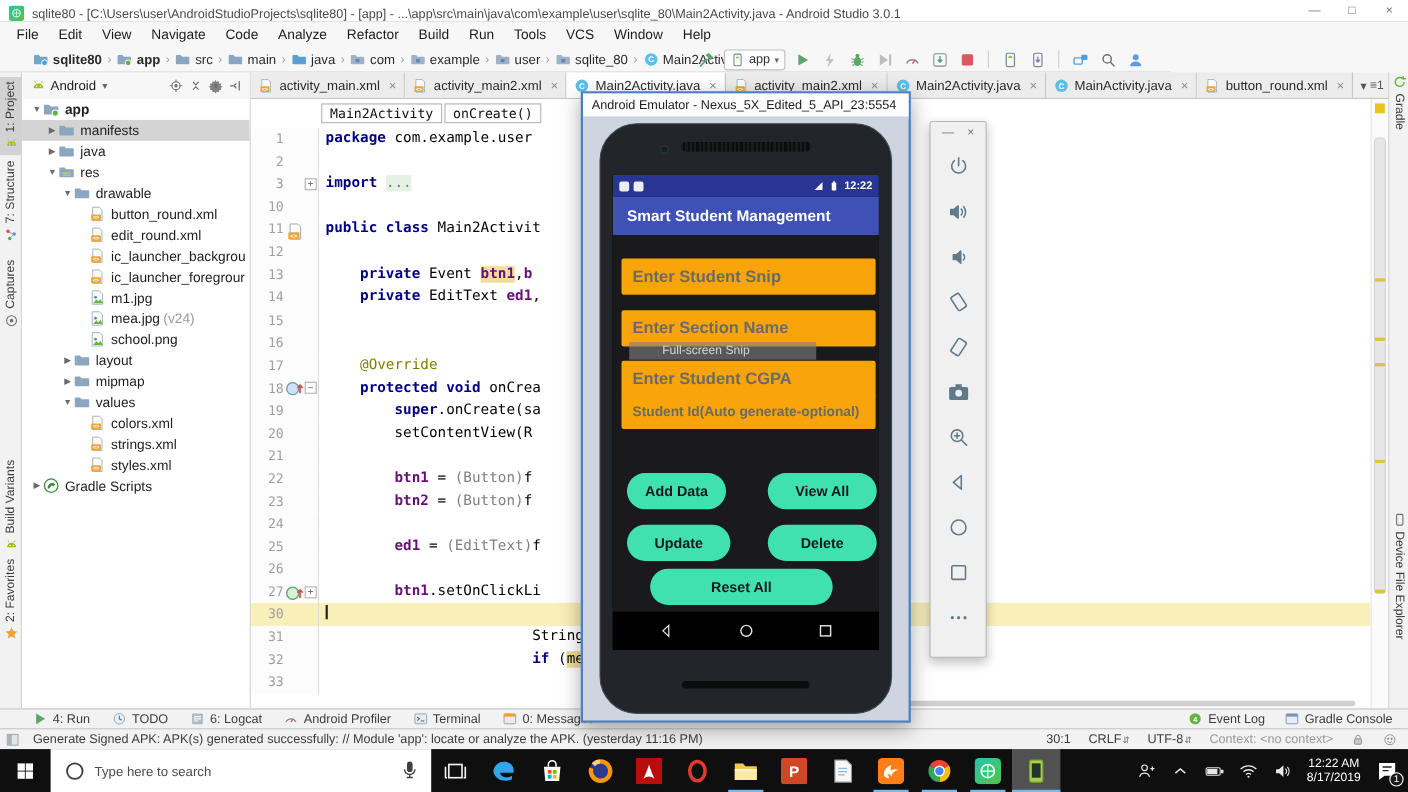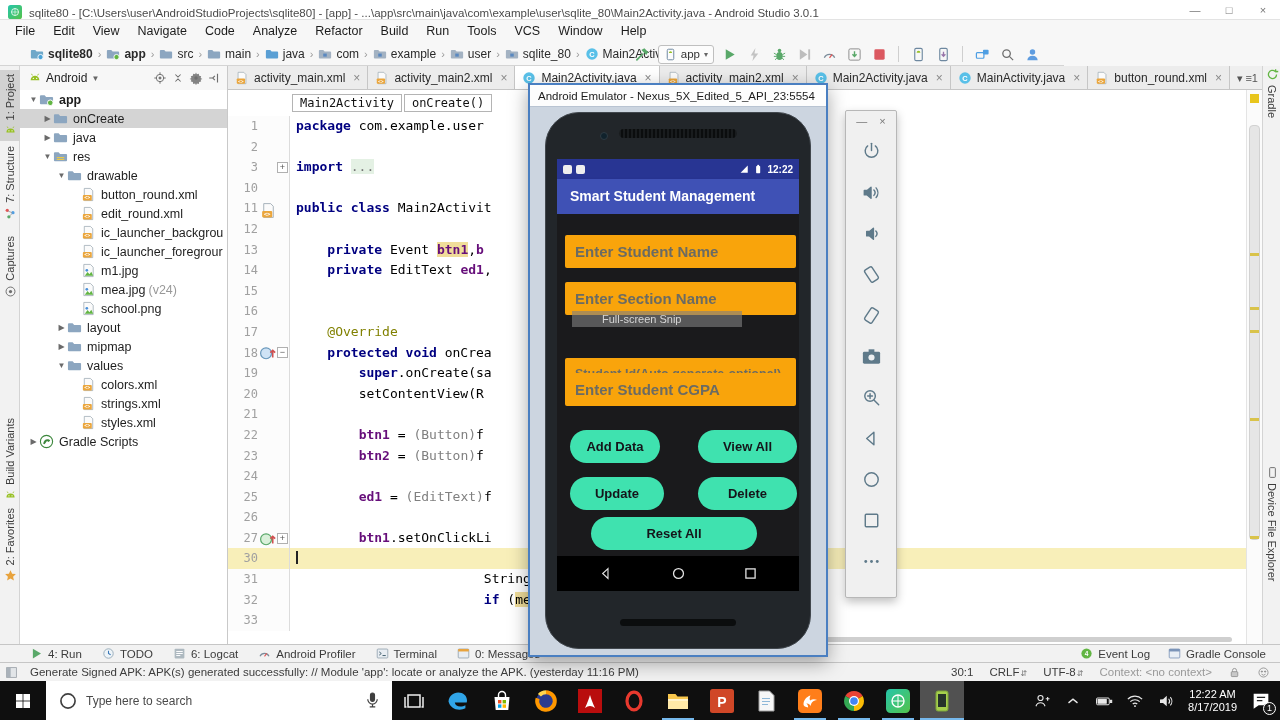--- a/index.html
+++ b/index.html
@@ -522,21 +522,21 @@
           </span>
           <span>app</span>
         </div>
         <div class="tree-row selected" style="padding-left: 22px;">
           <span class="arrow">▶</span>
           <span class="ic">
             <svg viewBox="0 0 16 16">
               <path d="M1 4.5c0-.6.4-1 1-1h4l1.6 1.7H14c.6 0 1 .4 1 1V12c0 .6-.4 1-1 1H2c-.6 0-1-.4-1-1z" fill="#8CA6C0"></path>
             </svg>
           </span>
-          <span>onCreate</span>
+          <span>manifests</span>
         </div>
         <div class="tree-row" style="padding-left: 22px;">
           <span class="arrow">▶</span>
           <span class="ic">
             <svg viewBox="0 0 16 16">
               <path d="M1 4.5c0-.6.4-1 1-1h4l1.6 1.7H14c.6 0 1 .4 1 1V12c0 .6-.4 1-1 1H2c-.6 0-1-.4-1-1z" fill="#8CA6C0"></path>
             </svg>
           </span>
           <span>java</span>
         </div>
@@ -1190,23 +1190,23 @@
                   <rect x="5" y="3.2" width="6.5" height="11.5" rx="1" fill="#fff"></rect>
                   <rect x="6.8" y="1.4" width="3" height="2" fill="#fff"></rect>
                 </svg>
               </span>
             <span class="ptime">12:22</span>
           </span>
         </div>
         <div class="pappbar">Smart Student Management</div>
         <div class="pcontent" id="pcontent">
             <div class="pfield" style="top: 144px; height: 32px; font-size: 12.5px;">Student Id(Auto generate-optional)</div>
-            <div class="pfield" style="top: 114px; height: 33px; font-size: 15px; margin-top: 45px;">Enter Student CGPA</div>
+            <div class="pfield" style="top: 114px; height: 33px; font-size: 15px;">Enter Student CGPA</div>
             <div class="pfield" style="top: 68px; height: 33px; font-size: 15px;">Enter  Section Name</div>
-            <div class="pfield" style="top: 21px; height: 33px; font-size: 15px;">Enter Student Name</div>
+            <div class="pfield" style="top: 21px; height: 33px; font-size: 15px;">Enter Student Snip</div>
           <div class="snip">Full-screen Snip</div>
         <div class="pbtn" style="left: 13px; top: 216px; width: 90px;">Add Data</div>
             <div class="pbtn" style="left: 141px; top: 216px; width: 99px;">View All</div>
             <div class="pbtn" style="left: 13px; top: 263px; width: 94px;">Update</div>
             <div class="pbtn" style="left: 141px; top: 263px; width: 99px;">Delete</div>
             <div class="pbtn" style="left: 34px; top: 303px; width: 166px;">Reset All</div>
           </div>
         <div class="pnav" id="pnav">
             <span class="ic" style="width: 17px; height: 17px;">
               <svg viewBox="0 0 24 24" fill="none" stroke="#e6e6e6" stroke-width="1.6">

